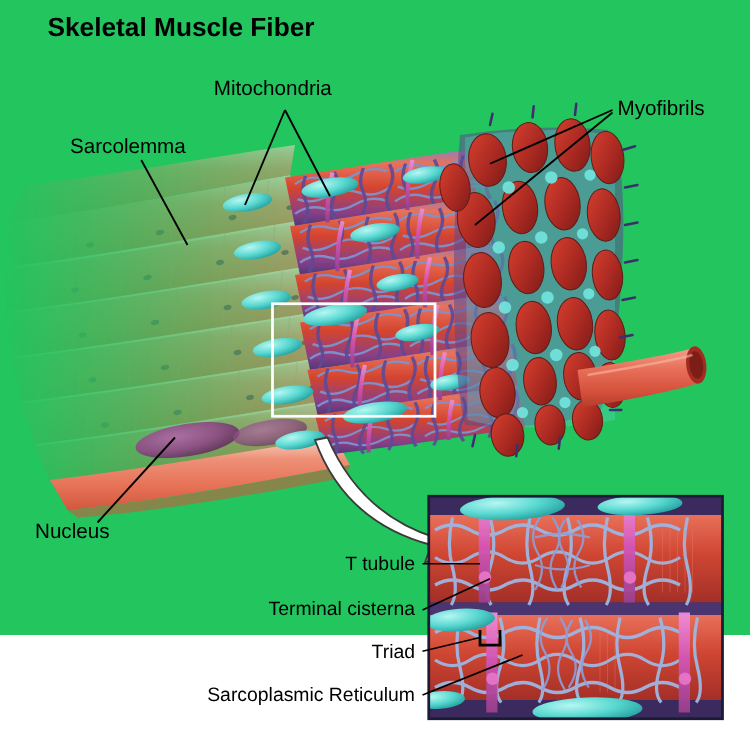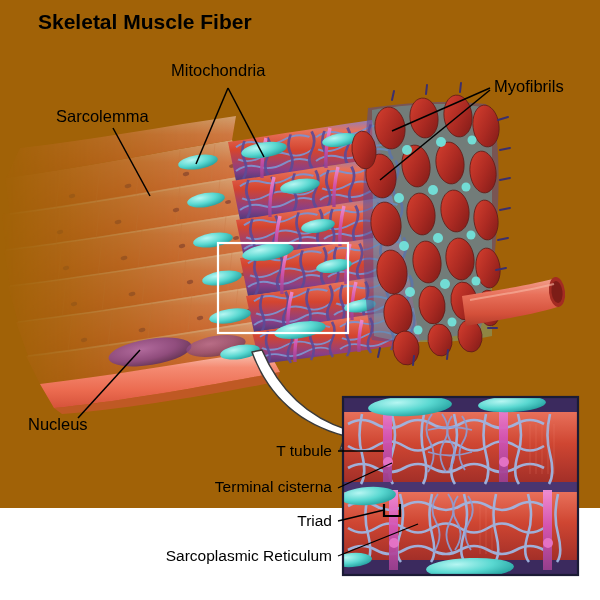--- a/index.html
+++ b/index.html
@@ -1,18 +1,18 @@
 <!DOCTYPE html>
 <html><head>
 <meta charset="utf-8">
 <style>
   html,body{margin:0;padding:0;background:#ffffff;}
   body{width:600px;height:600px;overflow:hidden;
        font-family:"Liberation Sans", sans-serif;}
-  #stage{position:relative;width:600px;height:508px;background:#a16207;}
+  #stage{position:relative;width:600px;height:508px;background:#22c55e;}
   svg.layer{position:absolute;left:0;top:0;width:600px;height:600px;}
   .ttl{font-family:"Liberation Sans",sans-serif;font-size:21px;font-weight:bold;fill:#000;}
   .lbl{font-family:"Liberation Sans",sans-serif;font-size:16.5px;fill:#000;}
   .lbl-sm{font-family:"Liberation Sans",sans-serif;font-size:15.5px;fill:#000;}
   .leader{stroke:#000;stroke-width:1.5;fill:none;}
   .leader-th{stroke:#000;stroke-width:1.3;fill:none;}
   .selbox{fill:none;stroke:#ffffff;stroke-width:2.2;}
   .insetborder{fill:none;stroke:#1b1b35;stroke-width:2.2;}
 </style>
 </head>

